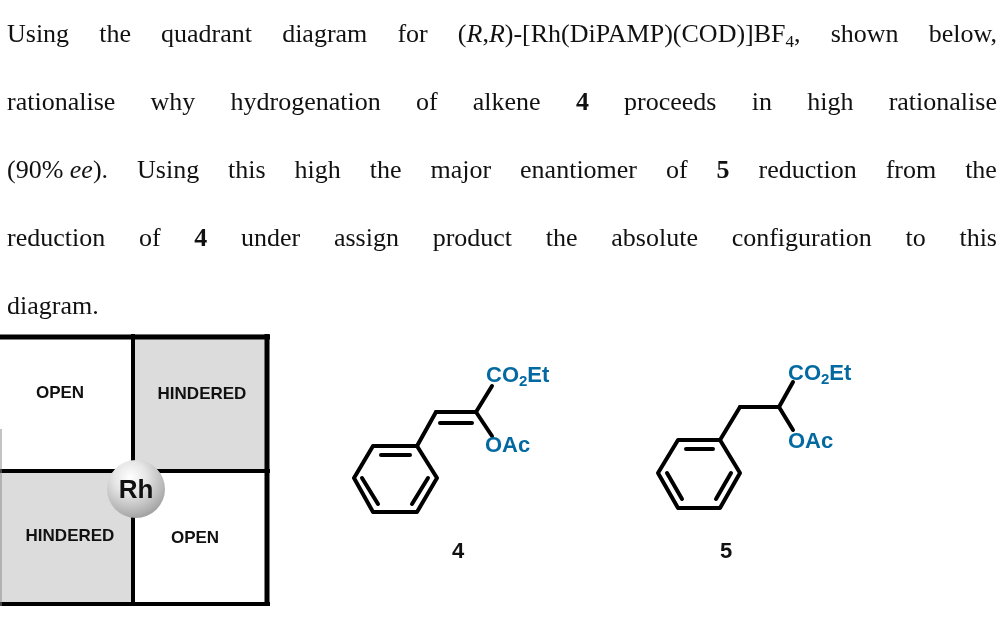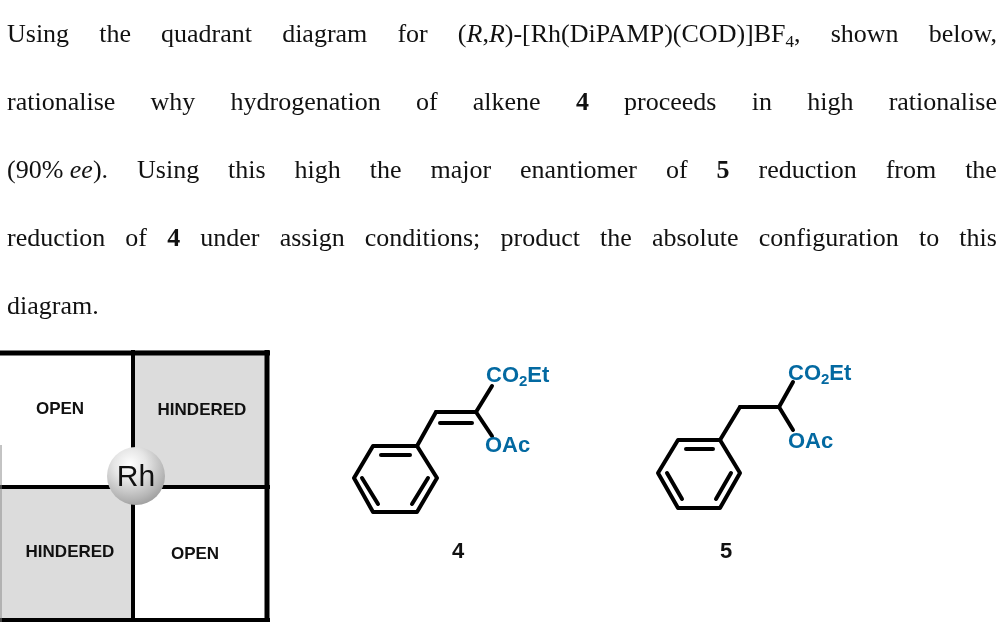--- a/index.html
+++ b/index.html
@@ -9,28 +9,28 @@
       font-family: Liberation Serif, serif;
       font-size: 26px; color: #111; line-height: 68px; text-align: center;
     }
     .line { display: flex; justify-content: space-between; white-space: nowrap; height: 68px; align-items: center; }
     .line.last { justify-content: flex-start; }
     .line span.w { display: inline-block; }
     .line b { font-weight: bold; }
     .line i { font-style: italic; }
     .line sub { font-size: 17px; vertical-align: -5px; line-height: 0; }
 
-    .quad { position: absolute; left: 0; top: 350px; width: 271px; height: 198px; text-decoration: underline; }
+    .quad { position: absolute; left: 0; top: 334px; width: 271px; height: 198px; text-decoration: underline; }
     .q { position: absolute; font-family: "Liberation Sans", "DejaVu Sans", sans-serif;
          font-weight: bold; font-size: 17px; color: #111; display: flex; align-items: center; justify-content: center; }
     .rh {
-      position: absolute; left: 107px; top: 447px; width: 58px; height: 58px; border-radius: 50%;
+      position: absolute; left: 107px; top: 460px; width: 58px; height: 58px; border-radius: 50%;
       background: radial-gradient(circle at 40% 30%, #ffffff 0%, #e6e6e6 30%, #b5b5b5 65%, #7d7d7d 100%);
       display: flex; align-items: center; justify-content: center;
-      font-family: "Liberation Sans", "DejaVu Sans", sans-serif; font-weight: normal; font-size: 30px; color: #111;
+      font-family: "Liberation Sans", "DejaVu Sans", sans-serif; font-weight: bold; font-size: 26px; color: #111;
     }
     .chem { position: absolute; font-family: "Liberation Sans", "DejaVu Sans", sans-serif; font-weight: bold; color: #0369a1; }
     .chem .lbl { position: absolute; font-size: 22px; white-space: nowrap; }
     .chem .lbl sub { font-size: 15px; vertical-align: -4px; line-height: 0; }
     .num { position: absolute; font-family: "Liberation Sans", "DejaVu Sans", sans-serif; font-weight: bold; font-size: 22px; color: #111; }
   </style>
 </head>
 <body>
 
 <div class="para">
@@ -69,21 +69,20 @@
     <span class="w">reduction</span>
     <span class="w">from</span>
     <span class="w">the</span>
   </div>
   <div class="line">
     <span class="w">reduction</span>
     <span class="w">of</span>
     <b class="w">4</b>
     <span class="w">under</span>
     <span class="w">assign</span>
-    <span class="w">conditions;</span>
     <span class="w">product</span>
     <span class="w">the</span>
     <span class="w">absolute</span>
     <span class="w">configuration</span>
     <span class="w">to</span>
     <span class="w">this</span>
   </div>
   <div class="line last">
     <span class="w">diagram.</span>
   </div>

